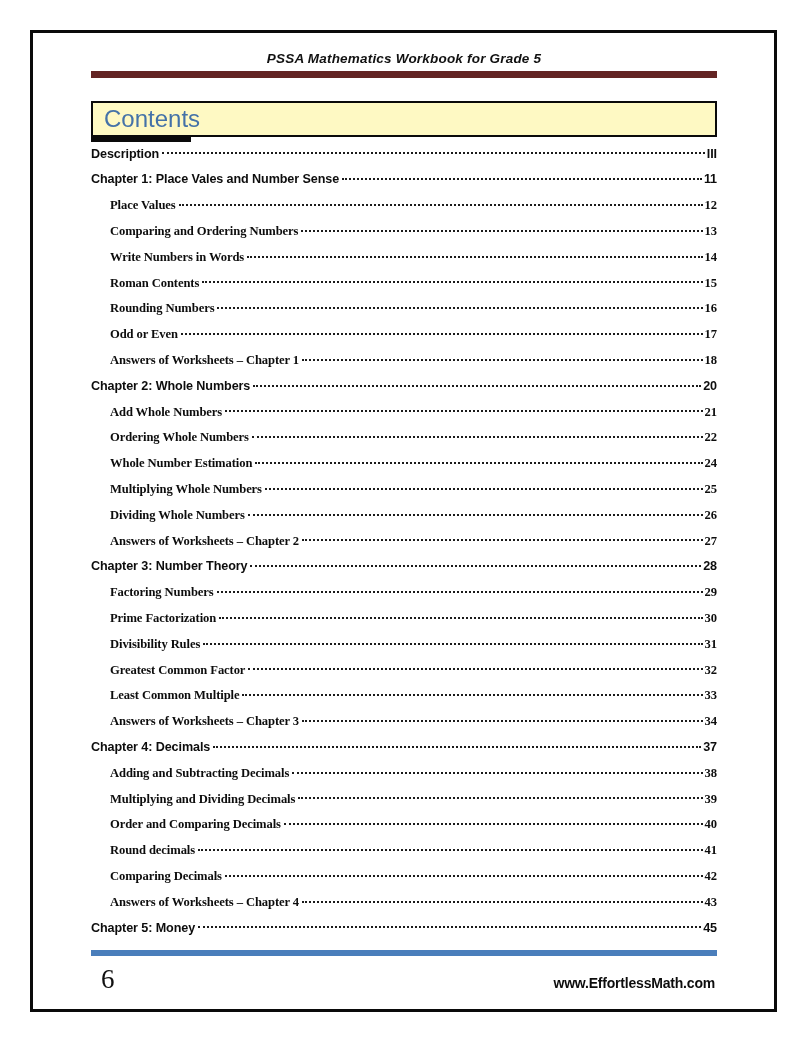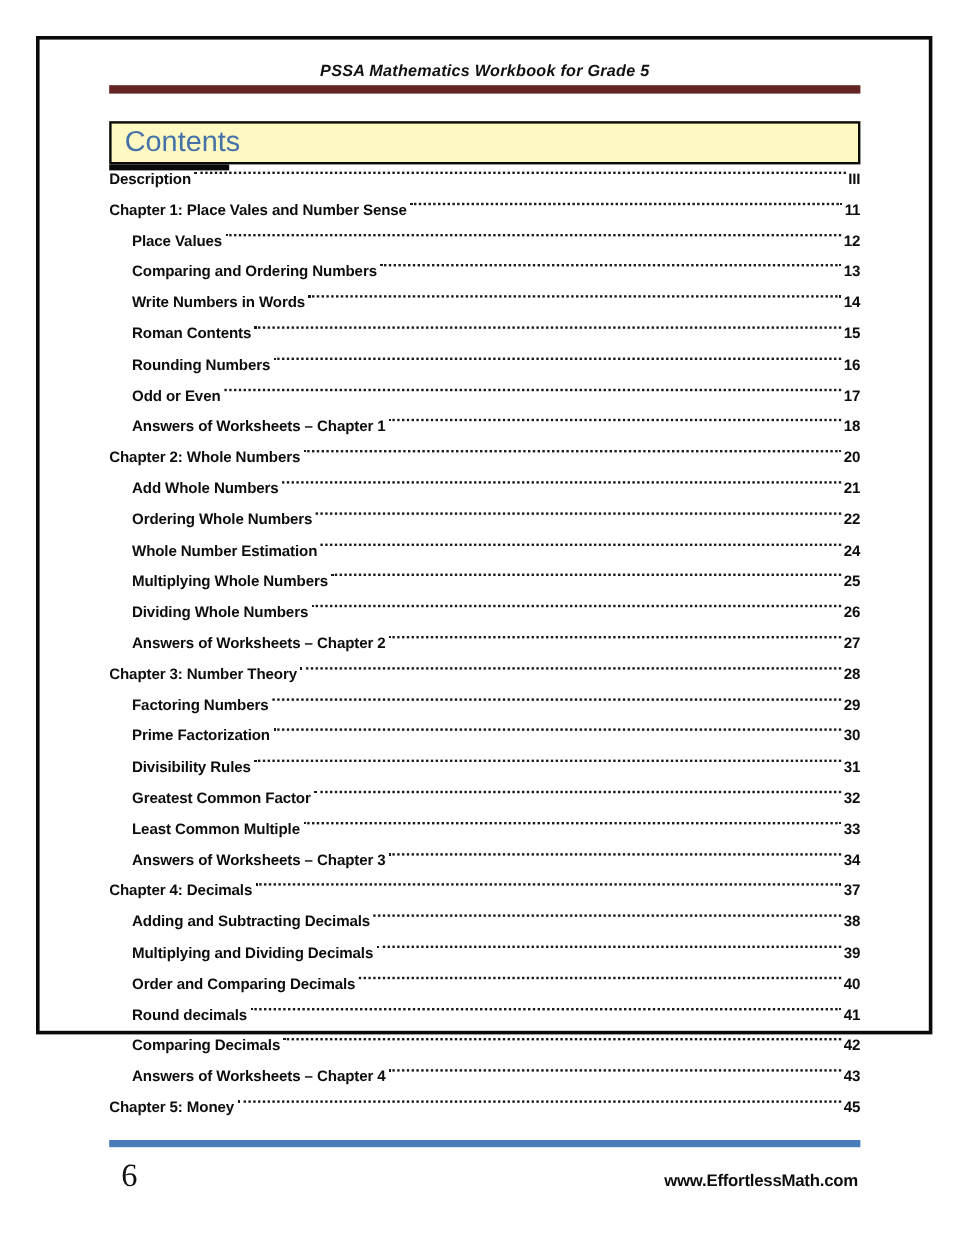--- a/index.html
+++ b/index.html
@@ -1,19 +1,19 @@
 <!DOCTYPE html>
 <html><head>
 <meta charset="utf-8">
 <style>
   * { margin:0; padding:0; box-sizing:border-box; }
   html,body { width:808px; height:1045px; background:#ffffff; font-family:"Liberation Sans", sans-serif; }
   .page-frame {
     position:absolute; left:30px; top:30px;
-    width:747px; height:832px;
+    width:747px; height:982px;
     border:3px solid #0a0a0a; background:#ffffff;
   }
   .content { padding:14px 57px 0 58px; }
   .header-title {
     text-align:center;
     font-size:13.5px; font-weight:bold; font-style:italic;
     color:#111111; letter-spacing:0.2px;
     margin-top:4px;
   }
   .maroon-rule { height:7px; margin-top:5px; background:#632423; }
@@ -23,24 +23,24 @@
     background:#fef9c3;
     padding:1px 0 2px 11px;
   }
   .contents-heading {
     font-size:24px; line-height:29px; font-weight:400;
     color:#4472a8;
   }
   .contents-underline-bar { width:100px; height:5px; background:#0a0a0a; }
   .toc-list { margin-top:1px; }
   .toc-row {
-    display:flex; align-items:flex-start;
+    display:flex; align-items:center;
     height:25.8px; padding-bottom:4px;
   }
-  .toc-row.sub { padding-left:19px; }
+  .toc-row.sub { padding-left:19px;font-family:Liberation Serif, serif; }
   .toc-title, .toc-page {
     font-size:12.6px; font-weight:bold; color:#0d0d0d;
     line-height:1; white-space:nowrap; letter-spacing:-0.1px;
   }
   .toc-dots {
     flex:1 1 auto;
     border-bottom:2px dotted #1a1a1a;
     margin:0 2px 1px 3px;
   }
   .blue-rule { height:6px; margin-top:7px; background:#4a7ebb; }

